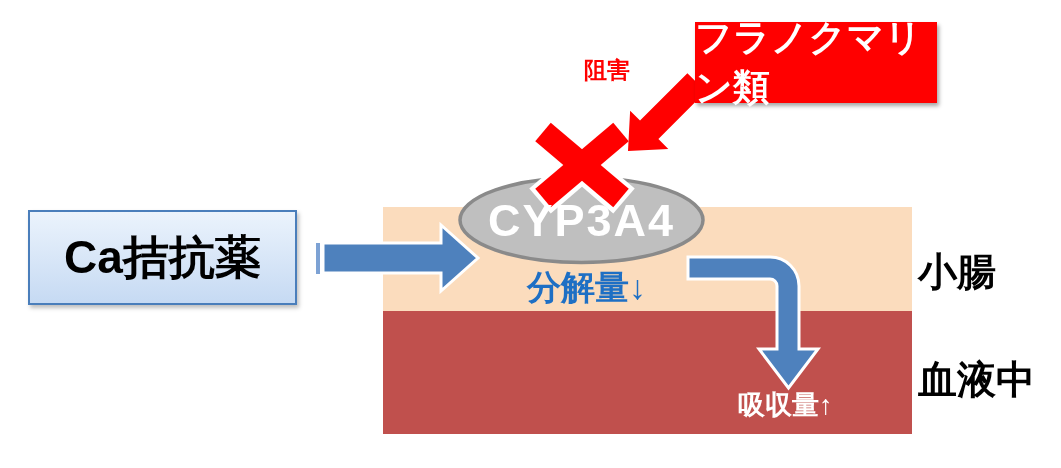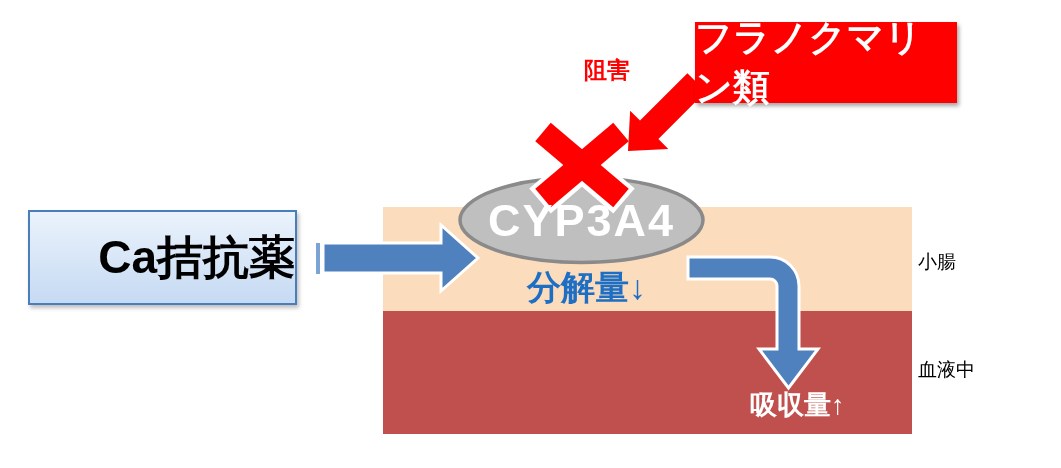--- a/index.html
+++ b/index.html
@@ -4,42 +4,42 @@
 <style>
   html,body{margin:0;padding:0;background:#ffffff;}
   .canvas{
     position:relative;width:1061px;height:468px;background:#ffffff;overflow:hidden;
     font-family:"Liberation Sans","DejaVu Sans",sans-serif;
   }
   .canvas svg{position:absolute;left:0;top:0;}
   .label{position:absolute;white-space:nowrap;line-height:1.05;}
   .ca-box{
     position:absolute;left:28px;top:210px;width:265px;height:91px;
-    display:flex;align-items:center;justify-content:flex-end;
+    display:flex;align-items:center;justify-content:center;
     background:linear-gradient(to bottom,var(--ca-box-top),var(--ca-box-bottom));
     border:2px solid var(--ca-box-border);
     box-shadow:2px 3px 4px rgba(0,0,0,0.25);
     font-size:46px;font-weight:bold;color:#000000;
   }
   .furano-box{
-    position:absolute;left:695px;top:22px;width:262px;height:81px;
+    position:absolute;left:695px;top:22px;width:242px;height:81px;
     display:flex;align-items:center;justify-content:center;
     background:var(--accent-red);
     box-shadow:2px 3px 4px rgba(0,0,0,0.35);
     font-size:37px;font-weight:bold;color:#ffffff;
   }
   .inhibition{left:584px;top:58px;font-size:23px;font-weight:bold;color:var(--accent-red);}
   .enzyme{
     position:absolute;left:460px;top:178px;width:243px;height:85px;
     display:flex;align-items:center;justify-content:center;
     font-size:45px;font-weight:bold;color:#ffffff;letter-spacing:2px;
   }
   .decomposition{left:527px;top:270px;font-size:34px;font-weight:bold;color:var(--decomposition-text);}
-  .absorption{left:738px;top:391px;font-size:27px;font-weight:bold;color:#ffffff;margin-left:12px;}
-  .band-label{font-size:19px;font-weight:400;color:#000000;}
+  .absorption{left:738px;top:391px;font-size:27px;font-weight:bold;color:#ffffff;}
+  .band-label{font-size:39px;font-weight:700;color:#000000;}
   .small-intestine{left:918px;top:252px;}
   .blood{left:918px;top:360px;}
 </style>
 </head>
 <body>
 
 <div class="canvas">
 
   <svg width="1061" height="468" viewBox="0 0 1061 468">
 

